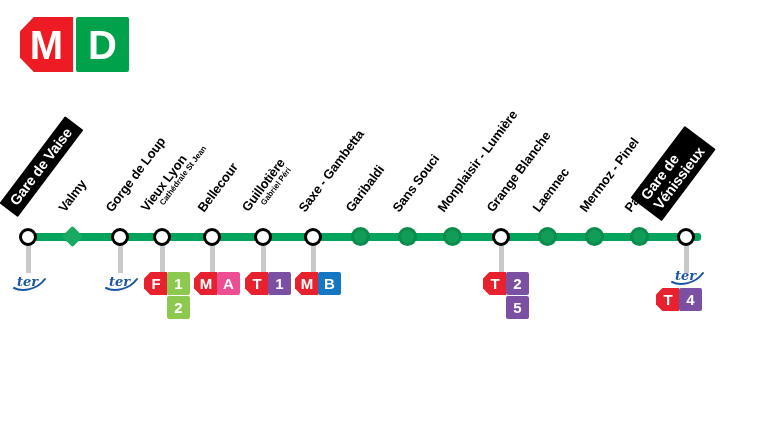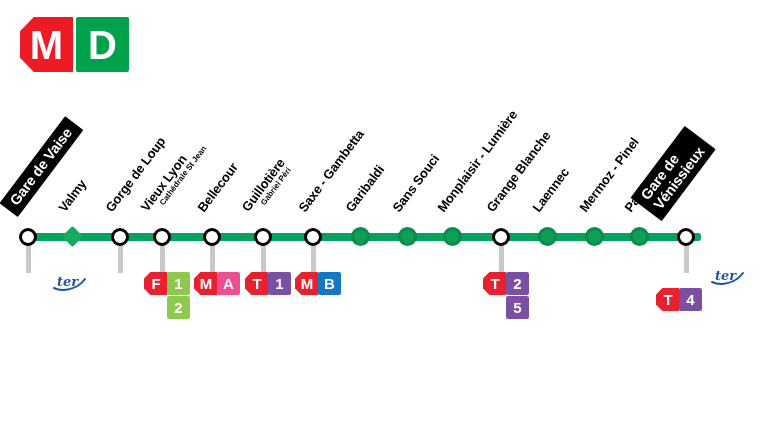--- a/index.html
+++ b/index.html
@@ -30,21 +30,21 @@
   .st-label.box{background:#000;color:#fff;padding:3px 8px 4px;font-size:14.5px;
       line-height:1.12;border-radius:1px;}
 
   
   .badge{position:absolute;width:23px;height:23px;z-index:3;color:#fff;font-weight:bold;
       font-size:15px;line-height:23px;text-align:center;}
   .badge.tcl{clip-path:polygon(28% 0,100% 0,100% 100%,28% 100%,0 72%,0 28%);padding-left:1px;width:22px;}
   .badge.sq{border-radius:2px;}
 
   
-  .ter{position:absolute;z-index:3;width:36px;height:19px;margin-left:40px;}
+  .ter{position:absolute;z-index:3;width:36px;height:19px;}
 </style>
 </head>
 <body>
 
 <div class="canvas">
 
   <div class="logo">
     <div class="tile m" style="background: rgb(237, 28, 36);">M</div>
     <div class="tile d" style="background: rgb(0, 161, 75);">D</div>
   </div>

